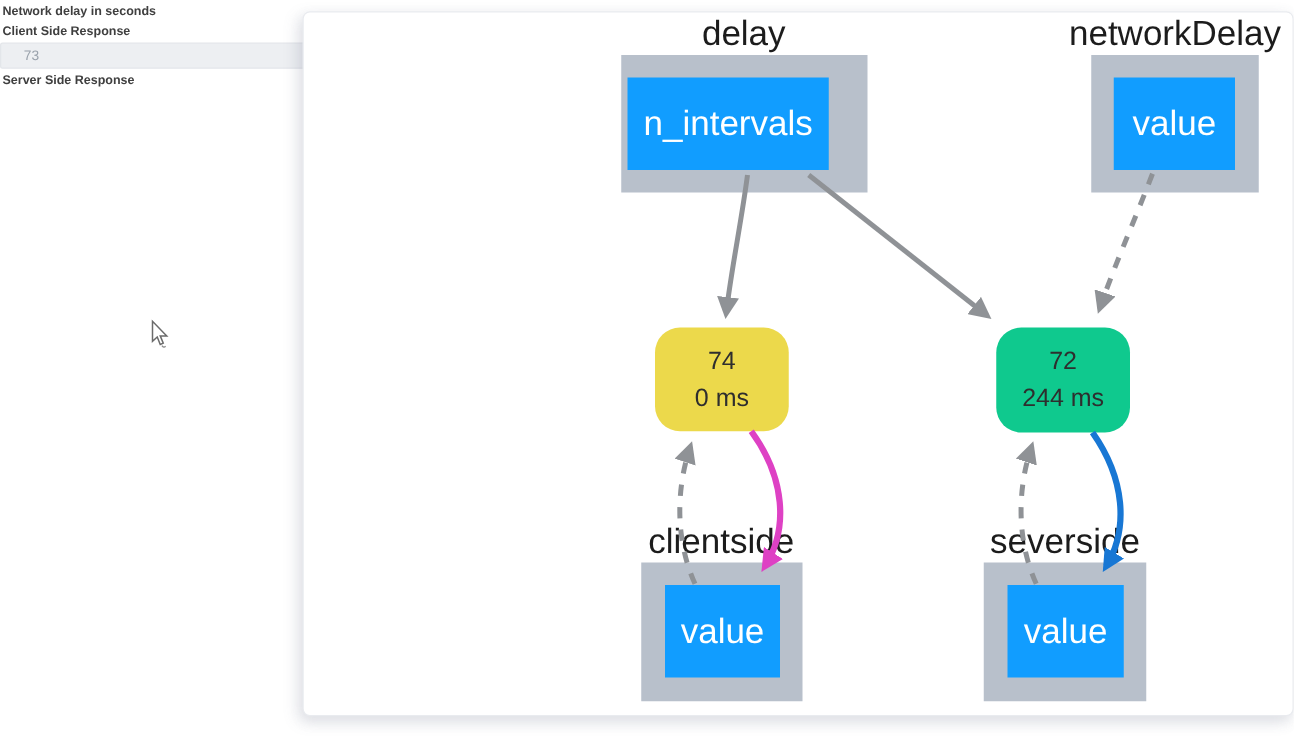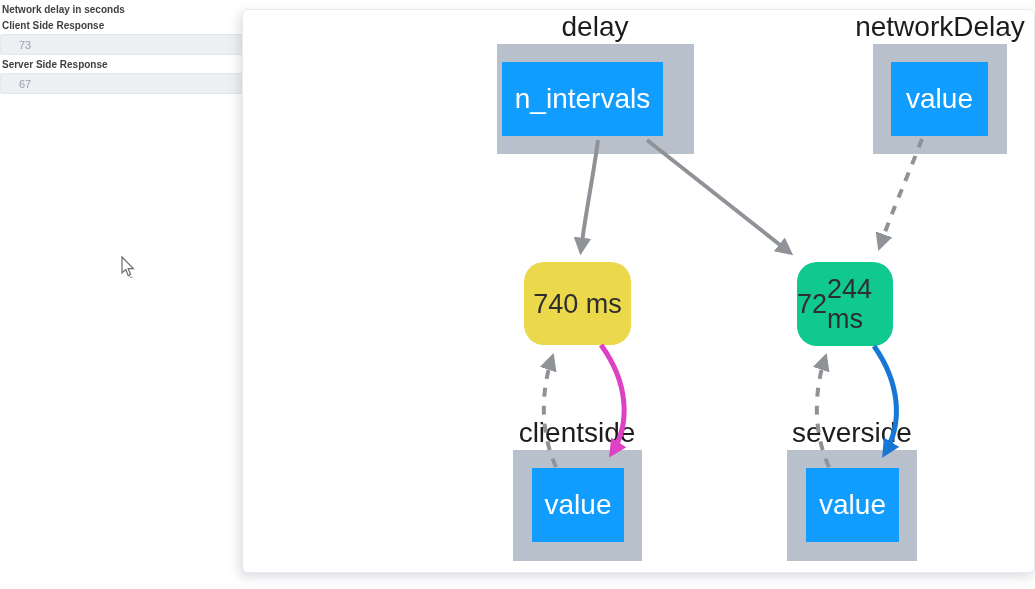--- a/index.html
+++ b/index.html
@@ -38,59 +38,58 @@
     font-size:28px;line-height:30px;color:#1c1c1c;
   }
   .comp-box{position:absolute;background:#b8c0cb;z-index:3;}
   .prop-box{
     position:absolute;background:#119dff;color:#ffffff;
     display:flex;align-items:center;justify-content:center;
     font-size:28px;z-index:4;
   }
   .cb-node{
     position:absolute;border-radius:20px;z-index:4;
-    display:flex;flex-direction:row;align-items:center;justify-content:center;
-    font-size:27px;line-height:30px;color:#2e2e2e;
+    display:flex;flex-direction:column;align-items:center;justify-content:center;
+    font-size:20px;line-height:30px;color:#2e2e2e;
   }
   .cb-clientside{background:#ecd94b;}
   .cb-serverside{background:#0fc98e;}
 
   
   .cont-timer{left:497px;top:44px;width:197px;height:110px;}
   .prop-n-intervals{left:502px;top:62px;width:161px;height:74px;}
   .cont-networkdelay{left:873px;top:44px;width:134px;height:110px;}
   .prop-networkdelay-value{left:891px;top:62px;width:97px;height:74px;}
   .cont-clientside{left:513px;top:450px;width:129px;height:111px;}
   .prop-clientside-value{left:532px;top:468px;width:92px;height:74px;}
   .cont-severside{left:787px;top:450px;width:130px;height:111px;}
   .prop-severside-value{left:806px;top:468px;width:93px;height:74px;}
 
   .lbl-timer{left:495px;top:12px;}
   .lbl-networkdelay{left:840px;top:12px;}
   .lbl-clientside{left:477px;top:418px;}
   .lbl-severside{left:752px;top:418px;}
 
   .node-clientside-cb{left:524px;top:262px;width:107px;height:83px;}
-  .node-serverside-cb{left:797px;top:262px;width:96px;height:84px;}
+  .node-serverside-cb{left:797px;top:262px;width:107px;height:84px;}
 
   
   .edges-svg{position:absolute;left:0;top:0;z-index:5;pointer-events:none;}
   .cursor-svg{position:absolute;left:117px;top:255px;z-index:10;pointer-events:none;}
 </style>
 </head>
 <body>
 
 <div class="form-panel">
   <div class="field-label">Network delay in seconds</div>
 
   <div class="field-label">Client Side Response</div>
   <input class="field-input" type="text" disabled="" value="73" style="">
 
   <div class="field-label">Server Side Response</div>
-  <input class="field-input" type="text" disabled="" value="67" style="">
 </div>
 
 <div class="graph-panel"></div>
 
 <div class="comp-label lbl-timer">delay</div>
 <div class="comp-box cont-timer"></div>
 <div class="prop-box prop-n-intervals">n_intervals</div>
 
 <div class="comp-label lbl-networkdelay">networkDelay</div>
 <div class="comp-box cont-networkdelay"></div>

